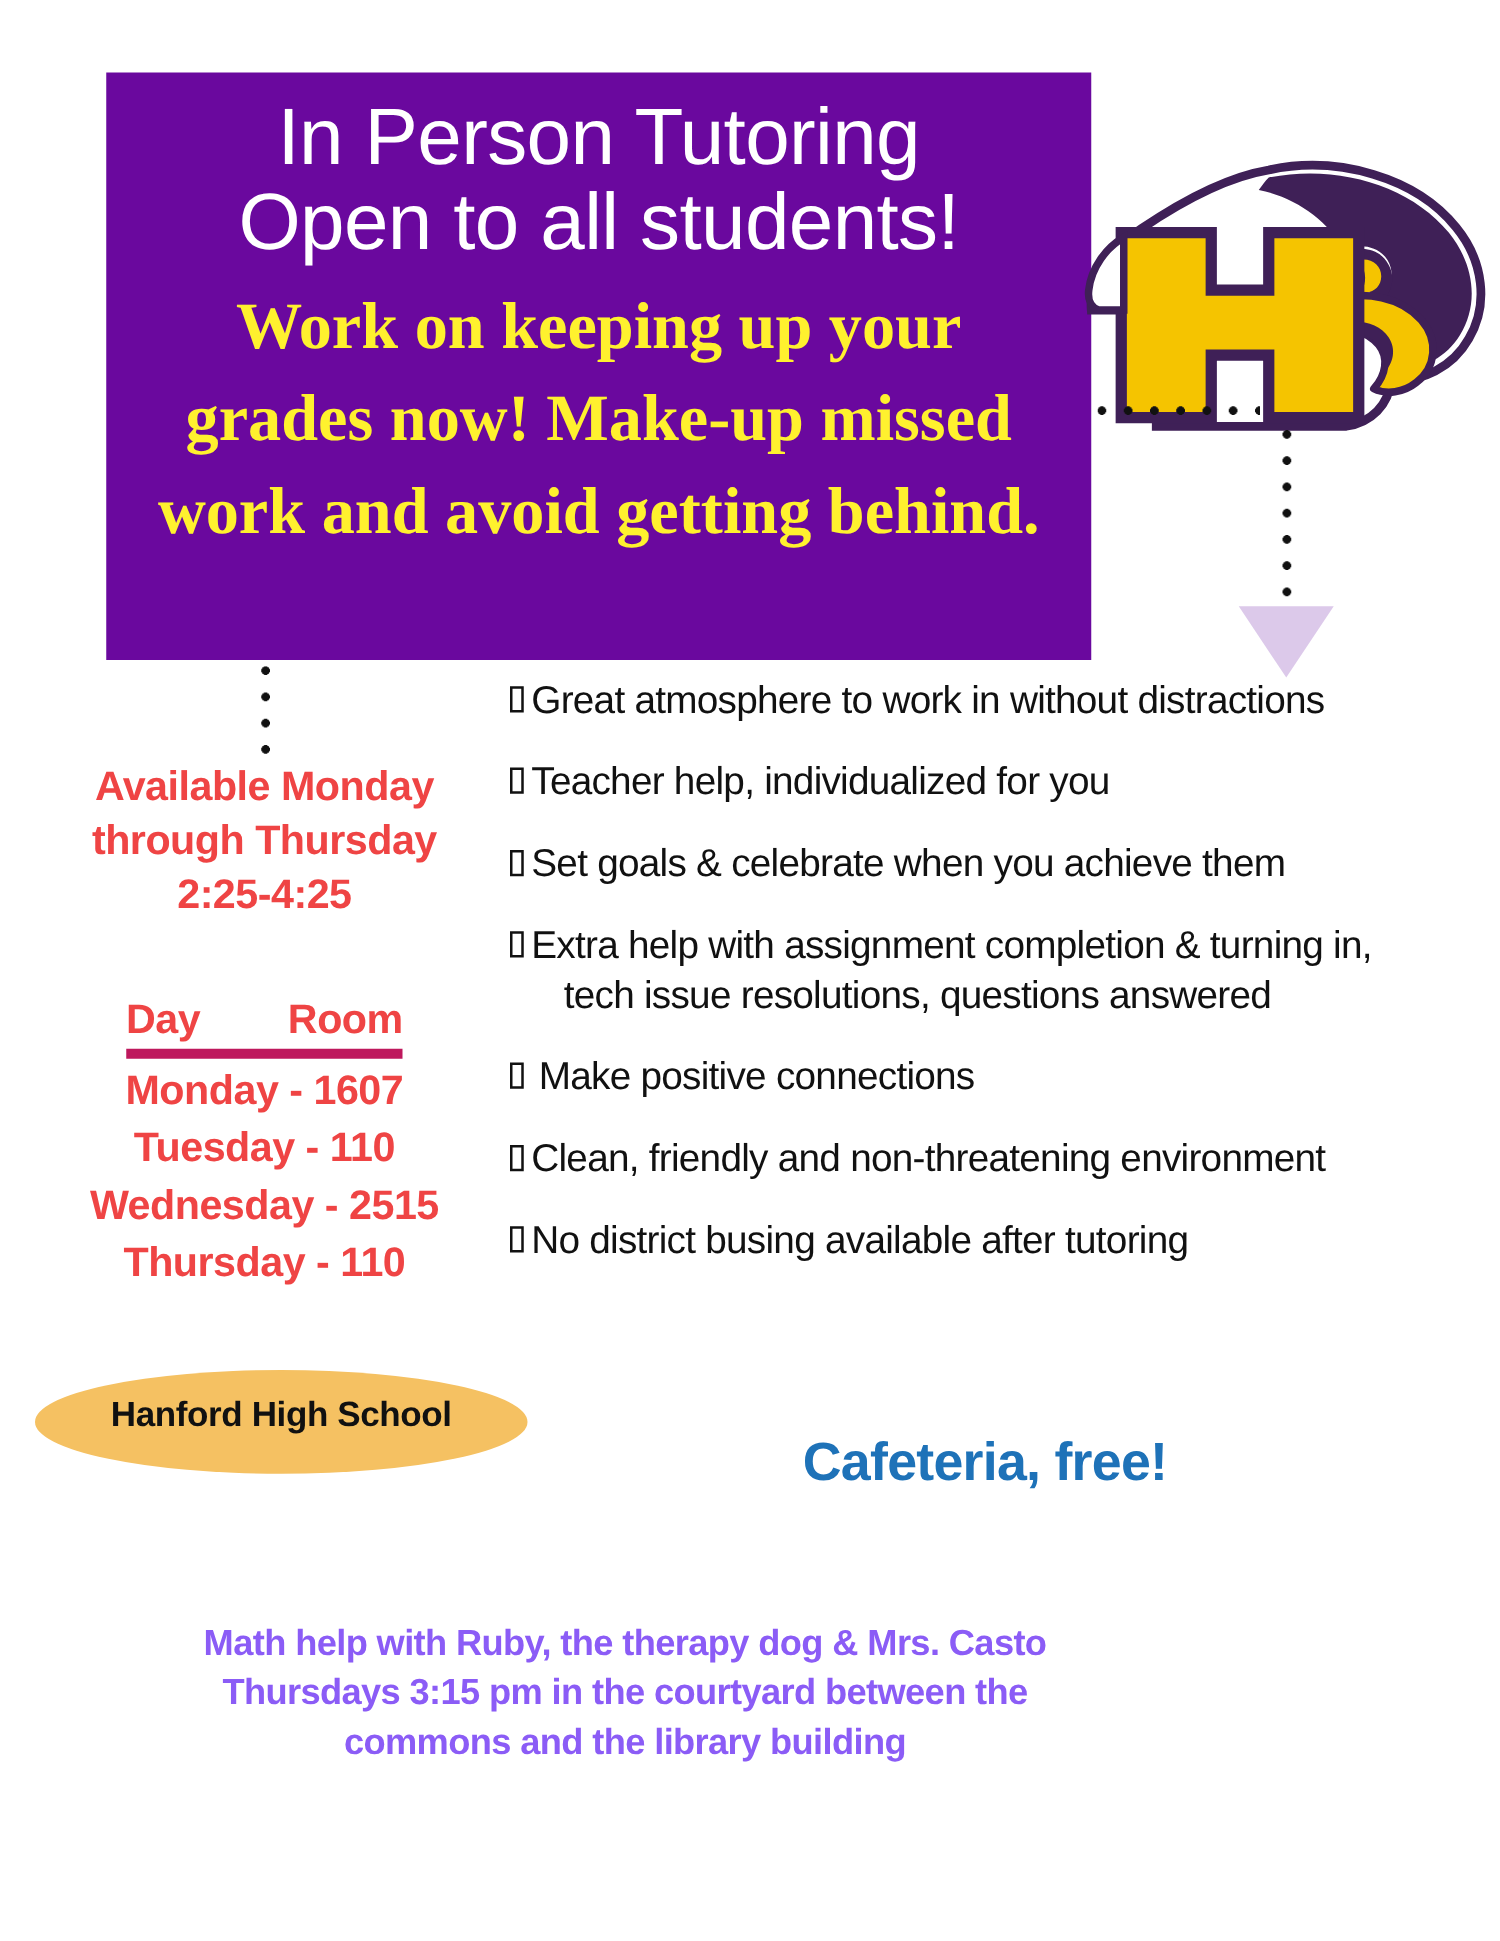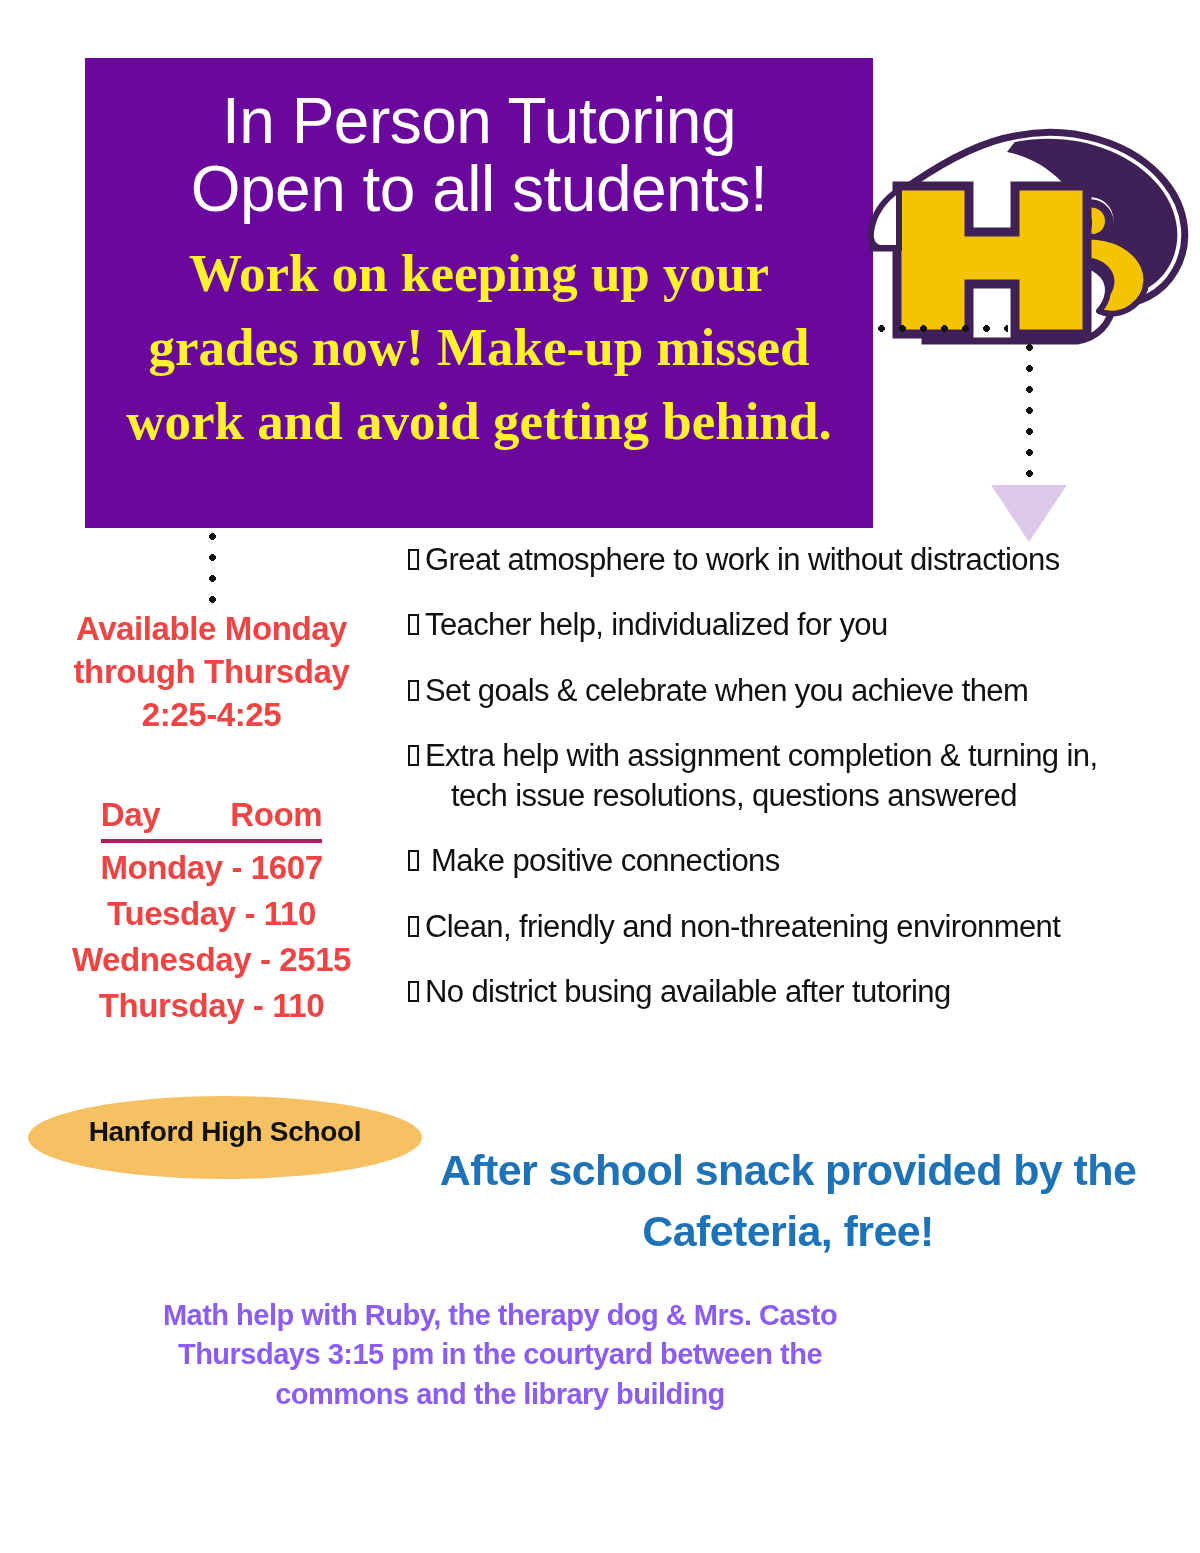--- a/index.html
+++ b/index.html
@@ -18,21 +18,21 @@
 
   
   #purple-box {
     position: absolute;
     left: 85px;
     top: 58px;
     width: 788px;
     height: 470px;
     background: #6A089E;
     box-sizing: border-box;
-    padding-top: 30px;
+    padding-top: 18px;
     text-align: center;
   }
   .hdr-white {
     color: #ffffff;
     font-family: "Liberation Sans", sans-serif;
     font-size: 64px;
     line-height: 1.06;
     font-weight: 400;
     letter-spacing: -0.5px;
   }
@@ -102,21 +102,21 @@
     letter-spacing: -0.4px;
   }
   #schedule-table {
     margin-top: 55px;
     font-size: 33px;
     line-height: 1.40;
     letter-spacing: -0.4px;
   }
   #schedule-head {
     display: inline-block;
-    border-bottom: 4px solid #be185d;
+    border-bottom: 8px solid #be185d;
     padding-bottom: 1px;
     margin-bottom: 2px;
     white-space: pre;
   }
   .sched-row { white-space: pre; }
 
   
   #school-badge {
     position: absolute;
     left: 28px;
@@ -307,21 +307,20 @@
   <div class="bullet-item">
     <span class="tofu"></span>
     <span class="bullet-text">
       <span>No district busing available after tutoring</span>
     </span>
   </div>
 
 </div>
 
 <div id="snack-note">
-  <div>After school snack provided by the</div>
   <div>Cafeteria, free!</div>
 </div>
 
 <div id="footer-note">
   <div>Math help with Ruby, the therapy dog &amp; Mrs. Casto</div>
   <div>Thursdays 3:15 pm in the courtyard between the</div>
   <div>commons and the library building</div>
 </div>
 
 </body></html>

